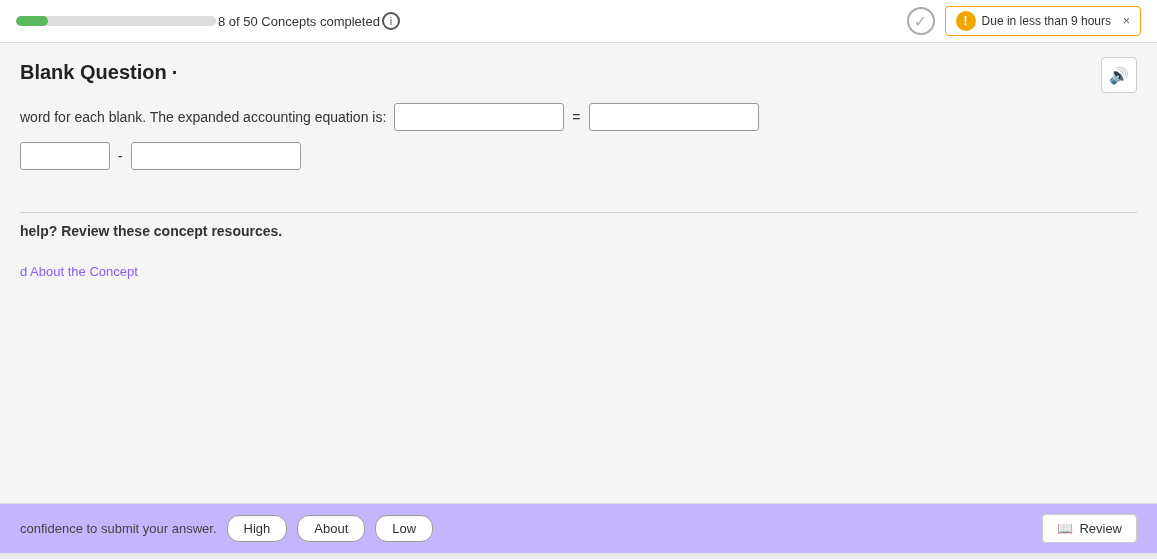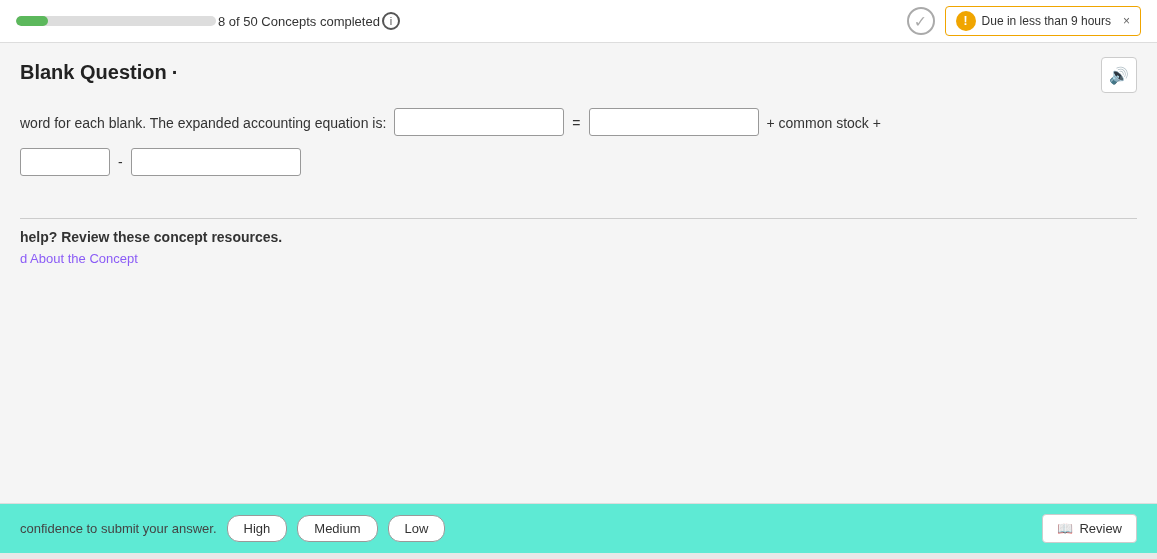--- a/index.html
+++ b/index.html
@@ -111,21 +111,21 @@
       background: #f5f5f5;
       padding: 18px 20px 10px 20px;
       min-height: 460px;
       position: relative;
     }
 
     .question-title {
       font-size: 20px;
       font-weight: bold;
       color: #222;
-      margin-bottom: 24px;
+      margin-bottom: 18px;
       display: flex;
       align-items: center;
       gap: 5px;
     }
 
     .sound-btn {
       position: absolute;
       top: 14px;
       right: 20px;
       width: 36px;
@@ -155,21 +155,21 @@
       outline: none;
       height: 28px;
     }
 
     .blank-input.wide { width: 170px; }
     .blank-input.medium { width: 170px; }
     .blank-input.small { width: 90px; }
 
     .equation-row {
       display: flex;
-      align-items: flex-start;
+      align-items: center;
       gap: 8px;
       flex-wrap: wrap;
       margin-bottom: 8px;
     }
 
     .second-row {
       display: flex;
       align-items: center;
       gap: 8px;
       flex-wrap: wrap;
@@ -178,32 +178,32 @@
     .concept-resources {
       margin-top: 40px;
       border-top: 1px solid #ccc;
       padding-top: 10px;
     }
 
     .concept-resources h3 {
       font-size: 14px;
       color: #333;
       font-weight: 600;
-      margin-bottom: 4px;
+      margin-bottom: 23px;
     }
 
     .concept-link {
       color: #8b5cf6;
       font-size: 13px;
       cursor: pointer;
       text-decoration: none;
     }
 
     .bottom-bar {
-      background: #5eead4;
+      background: #c4b5fd;
       border-top: 1px solid #ddd;
       padding: 10px 20px;
       display: flex;
       align-items: center;
       justify-content: space-between;
     }
 
     .confidence-area {
       display: flex;
       align-items: center;
@@ -277,40 +277,39 @@
     <span>Blank Question</span>
     <span>·</span>
   </div>
 
   <div class="question-body">
     <div class="equation-row">
       <span>word for each blank. The expanded accounting equation is:</span>
       <input class="blank-input wide" type="text" style="">
       <span>=</span>
       <input class="blank-input medium" type="text" style="">
-      <span>+ common stock +</span>
     </div>
     <div class="second-row">
       <input class="blank-input small" type="text" style="">
       <span>-</span>
       <input class="blank-input medium" type="text" style="">
     </div>
   </div>
 
   <div class="concept-resources">
     <h3>help? Review these concept resources.</h3>
     <a class="concept-link">d About the Concept</a>
   </div>
 </div>
 
 <div class="bottom-bar">
   <div class="confidence-area">
     <span>confidence to submit your answer.</span>
     <button class="conf-btn">High</button>
-    <button class="conf-btn">Medium</button>
+    <button class="conf-btn">About</button>
     <button class="conf-btn">Low</button>
   </div>
   <button class="reading-btn">
     <span>📖</span>
     <span>Review</span>
   </button>
 </div>
 
 <div class="footer-links">
   

